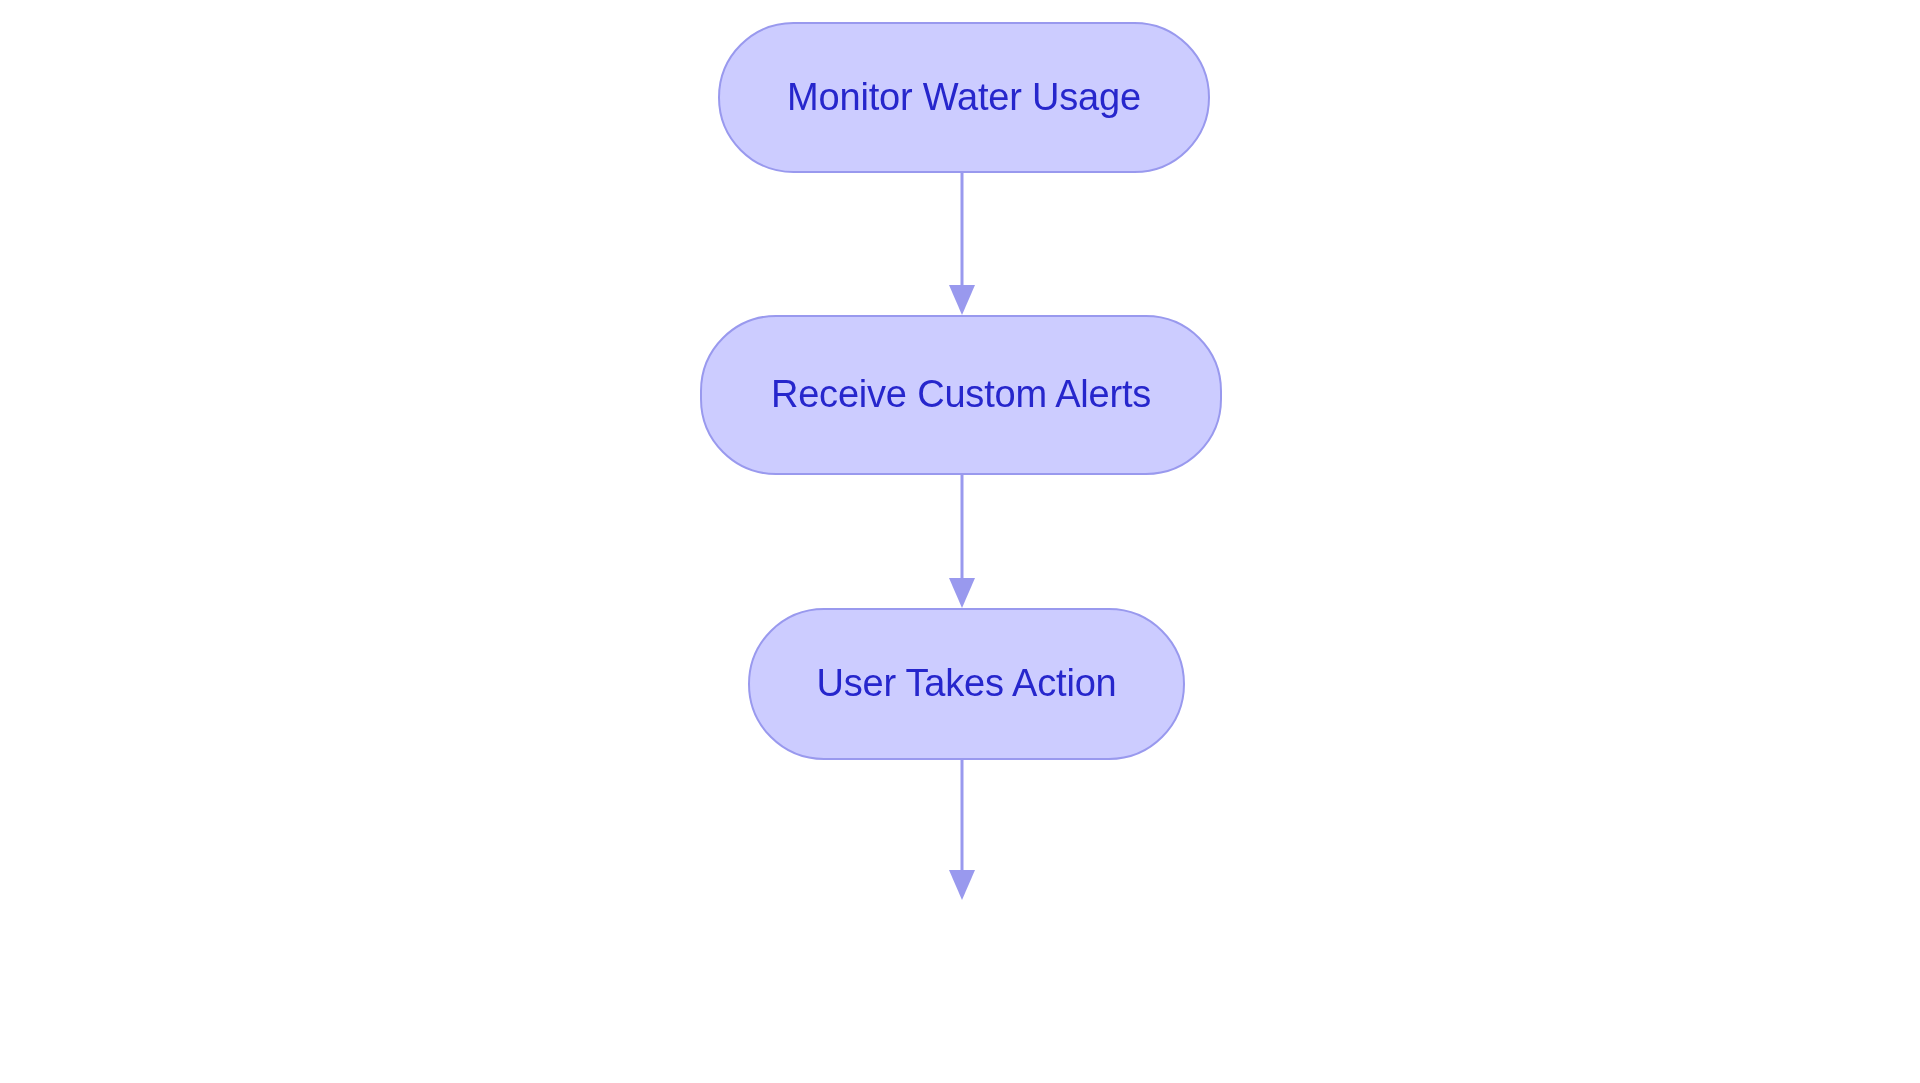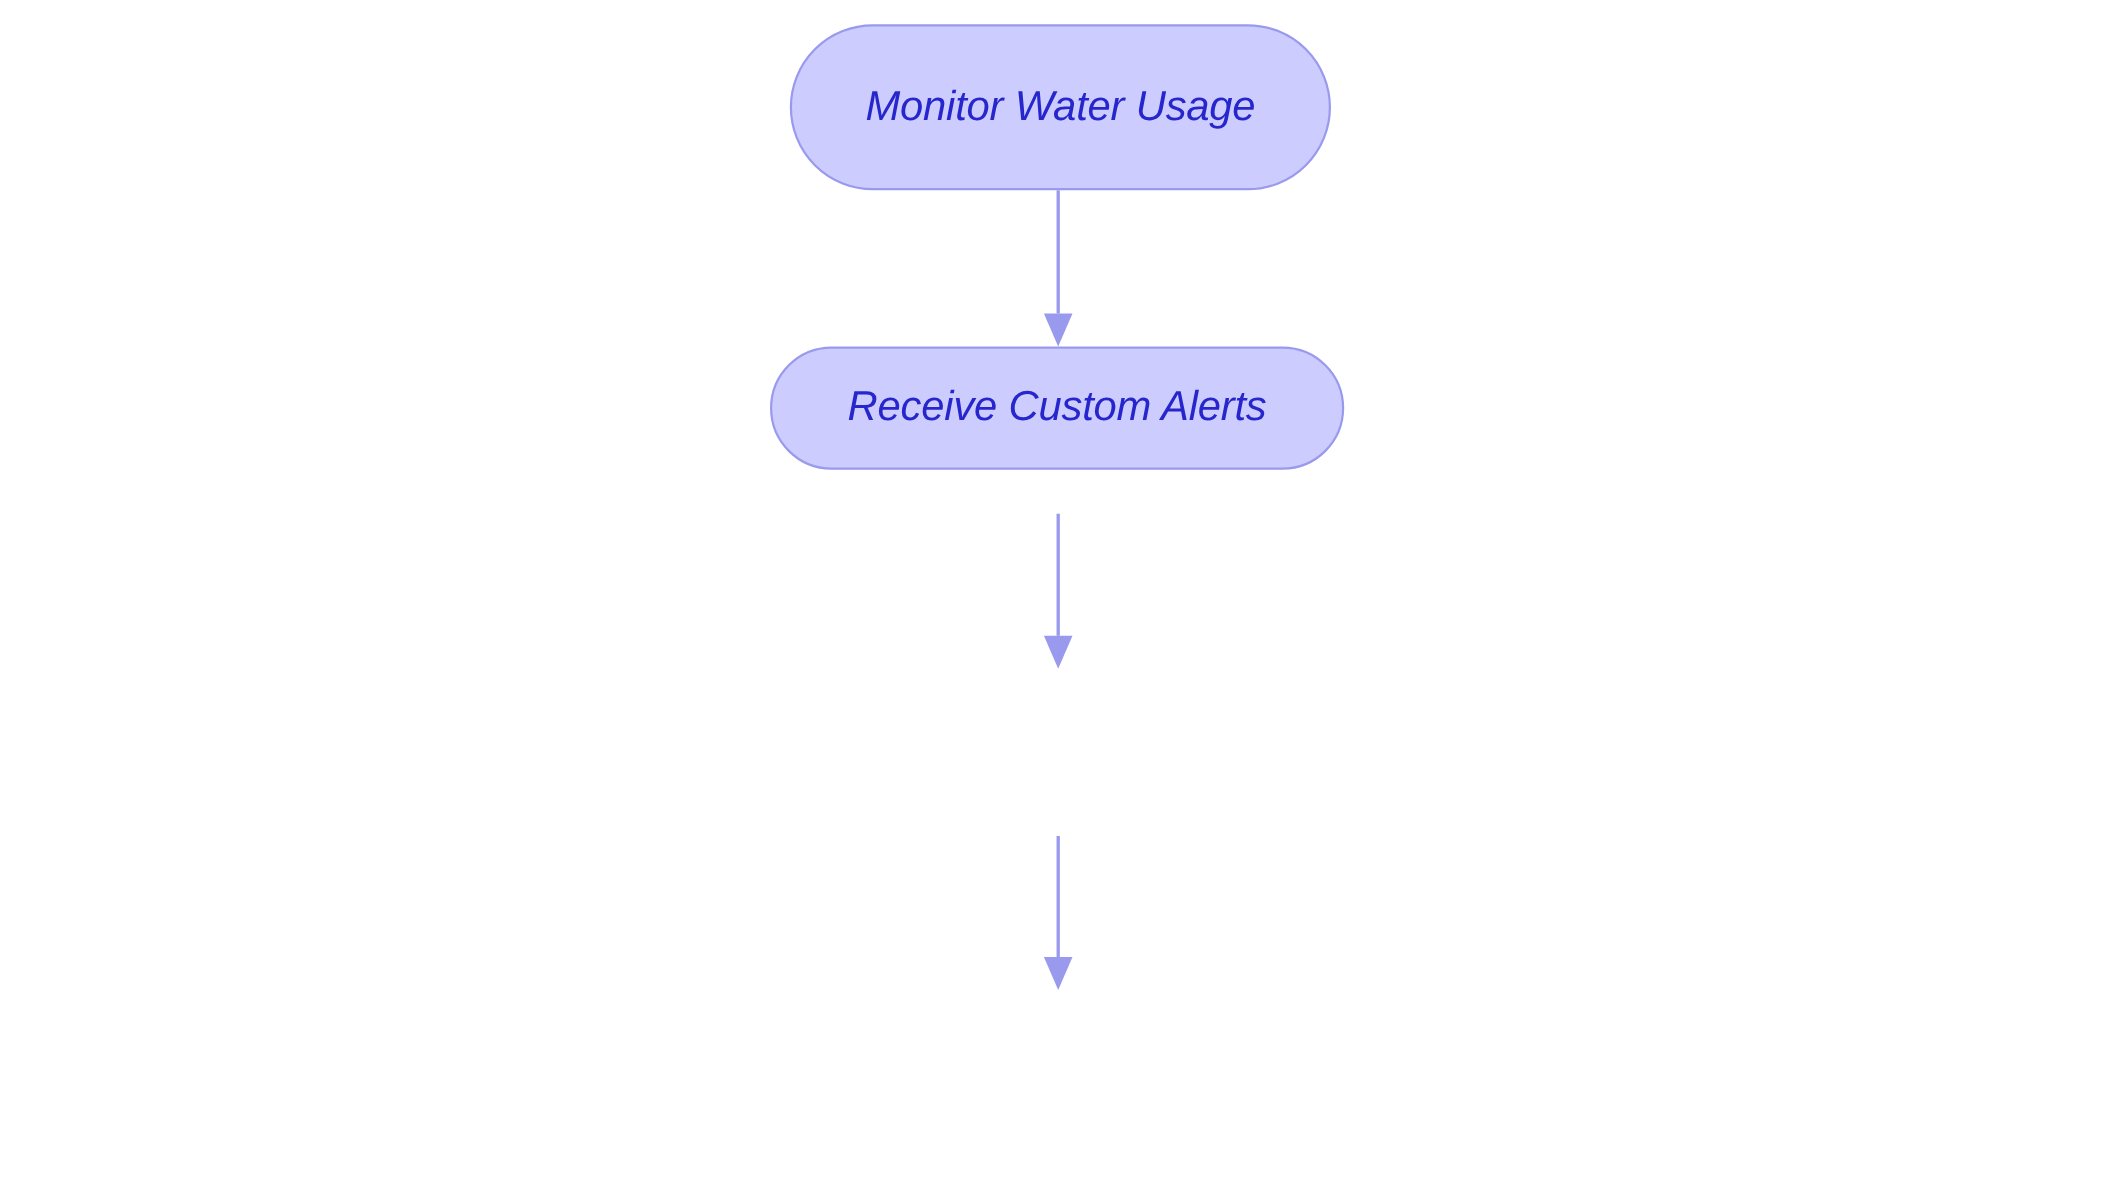--- a/index.html
+++ b/index.html
@@ -30,37 +30,36 @@
     justify-content: center;
     background: #ccccff;
     border: 2px solid #9999ee;
     color: #2626cc;
     font-family: "Liberation Sans", sans-serif;
     font-size: 38px;
     font-weight: 400;
     letter-spacing: -0.2px;
     white-space: nowrap;
     user-select: none;
-    font-style: italic;
   }
   .node-label {
     color: #2626cc;
     line-height: 1;
     padding-bottom: 2px;
   }
 
   
   #node-1 {
     left: 718px;  top: 22px;
     width: 492px; height: 151px;
     border-radius: 76px;
   }
   #node-2 {
     left: 700px;  top: 315px;
-    width: 522px; height: 112px;
+    width: 522px; height: 160px;
     border-radius: 76px;
   }
   #node-3 {
     left: 748px;  top: 608px;
     width: 437px; height: 152px;
     border-radius: 76px;
   }
   #node-4 {
     left: 618px;  top: 900px;
     width: 690px; height: 163px;
@@ -111,15 +110,18 @@
   </svg>
 
   <div class="node" id="node-1">
     <span class="node-label">Monitor Water Usage</span>
   </div>
 
   <div class="node" id="node-2">
     <span class="node-label">Receive Custom Alerts</span>
   </div>
 
+  <div class="node" id="node-3">
+    <span class="node-label">User Takes Action</span>
+  </div>
 
 
 </div>
 
 </body></html>

